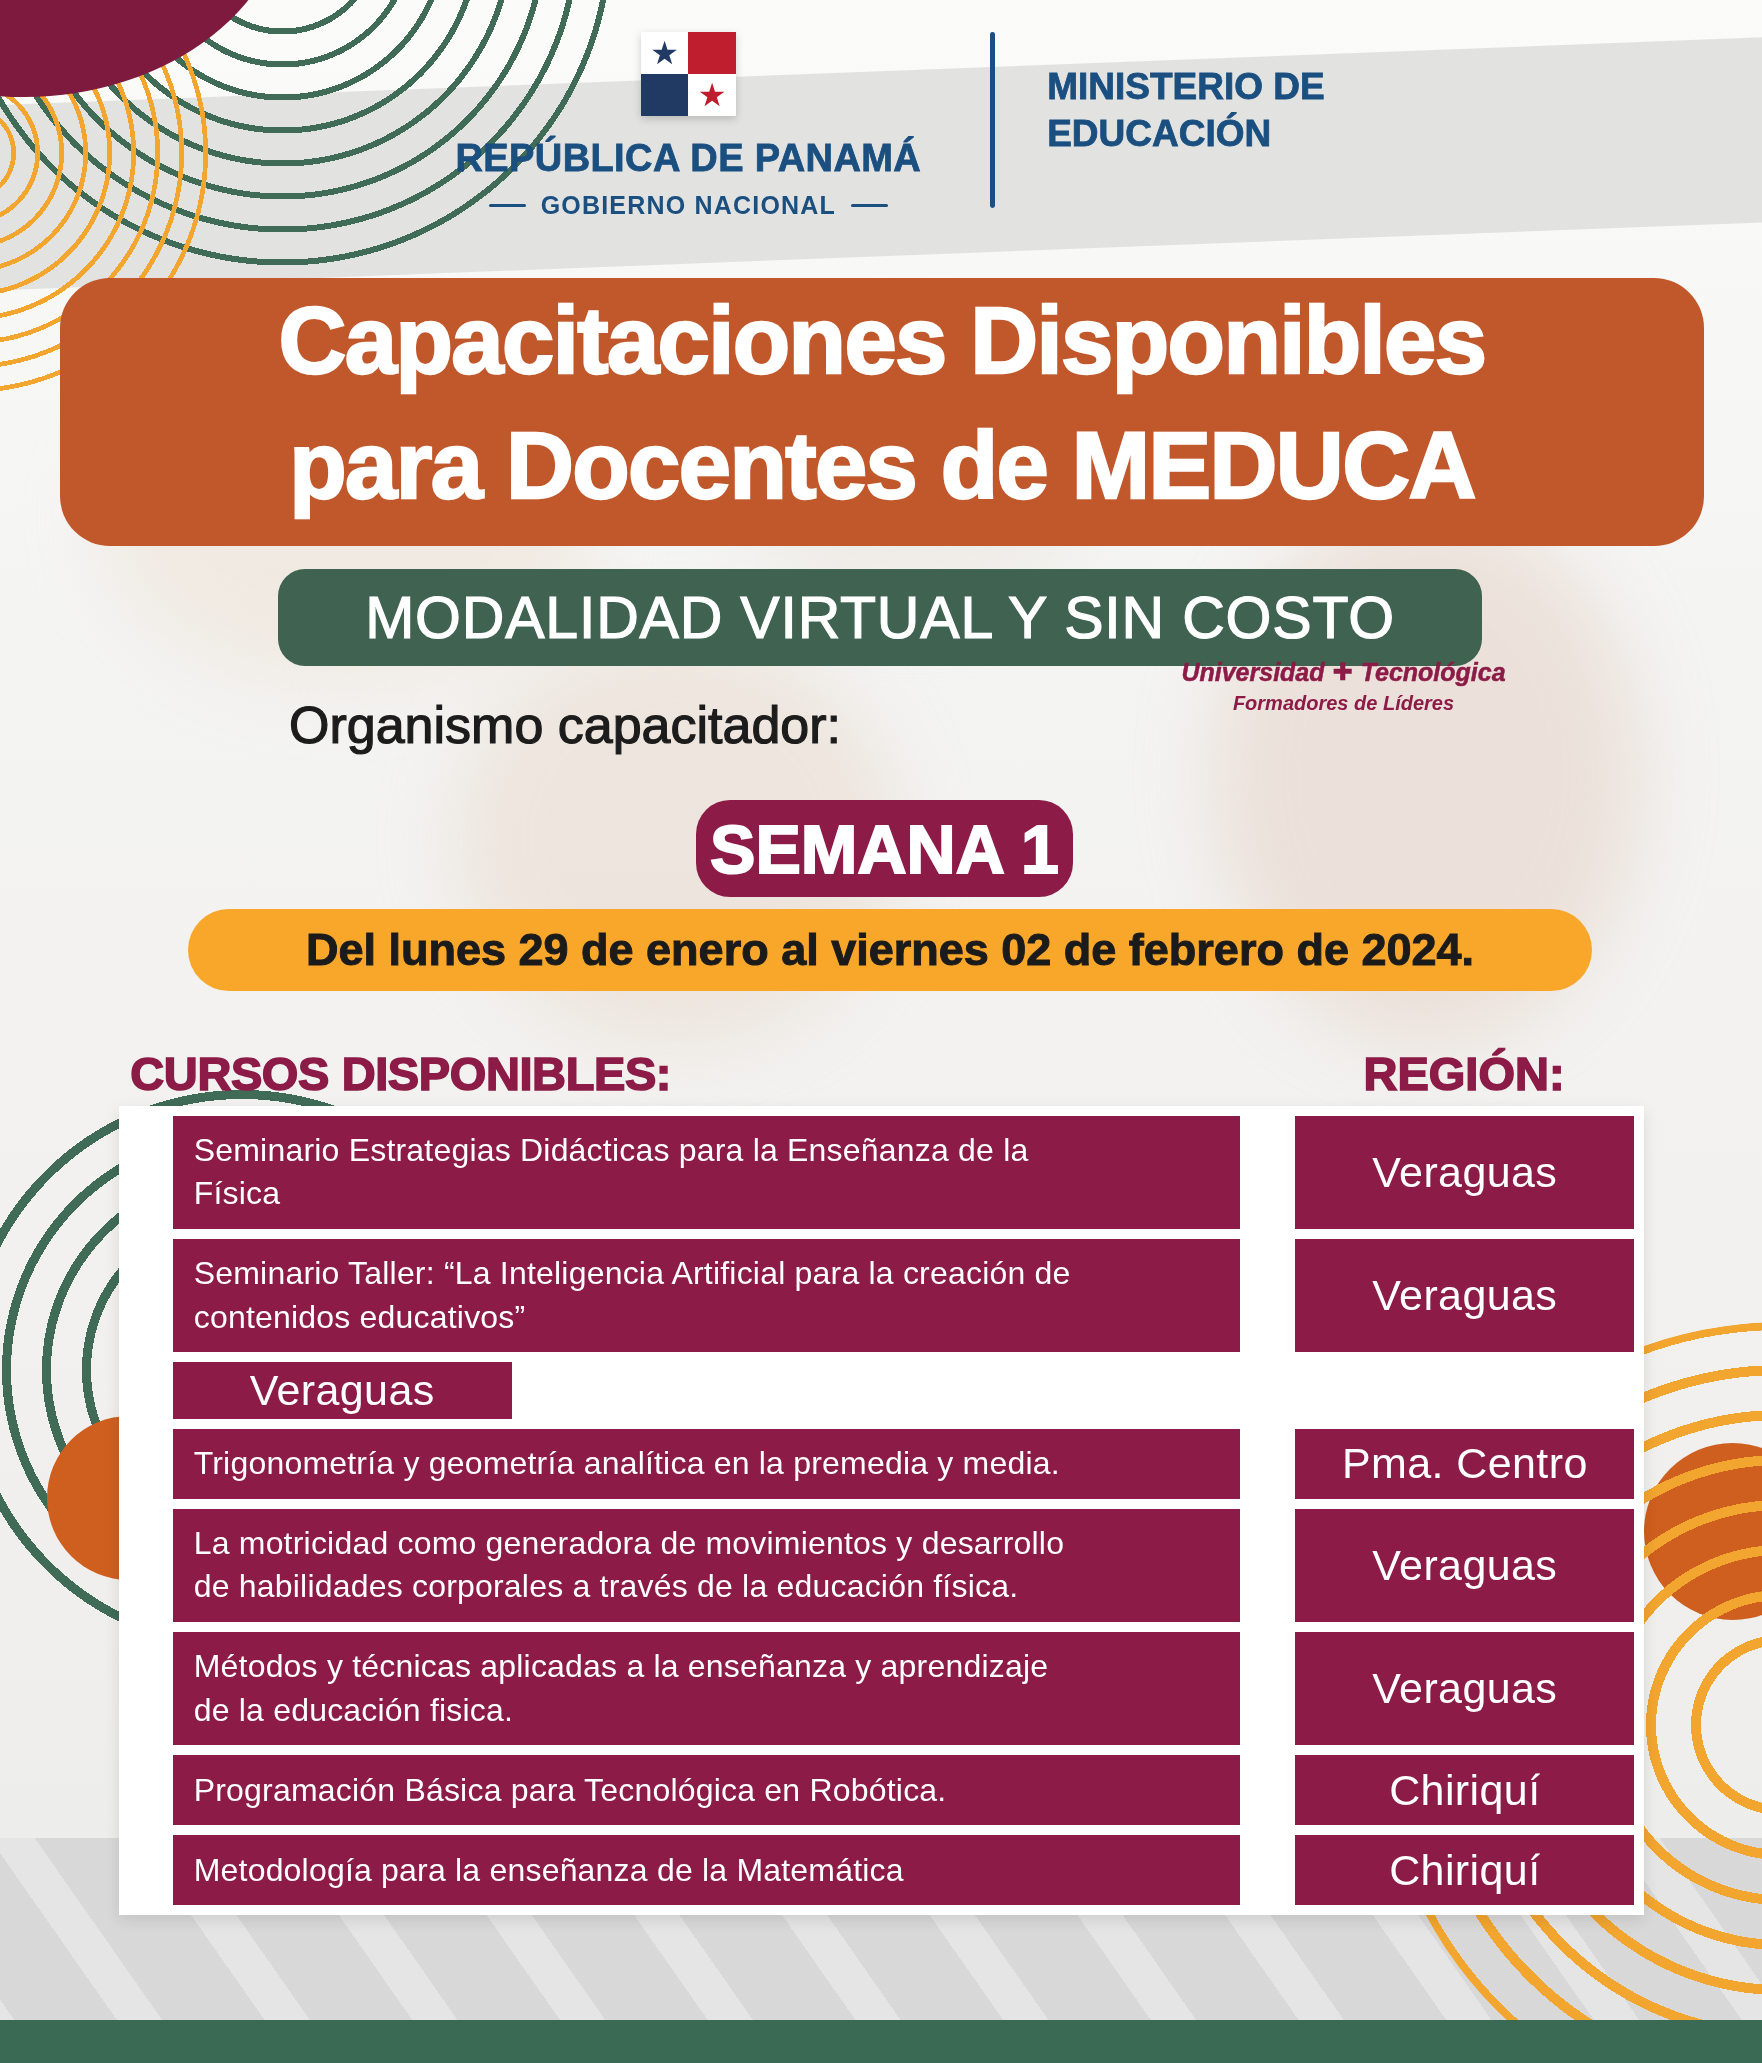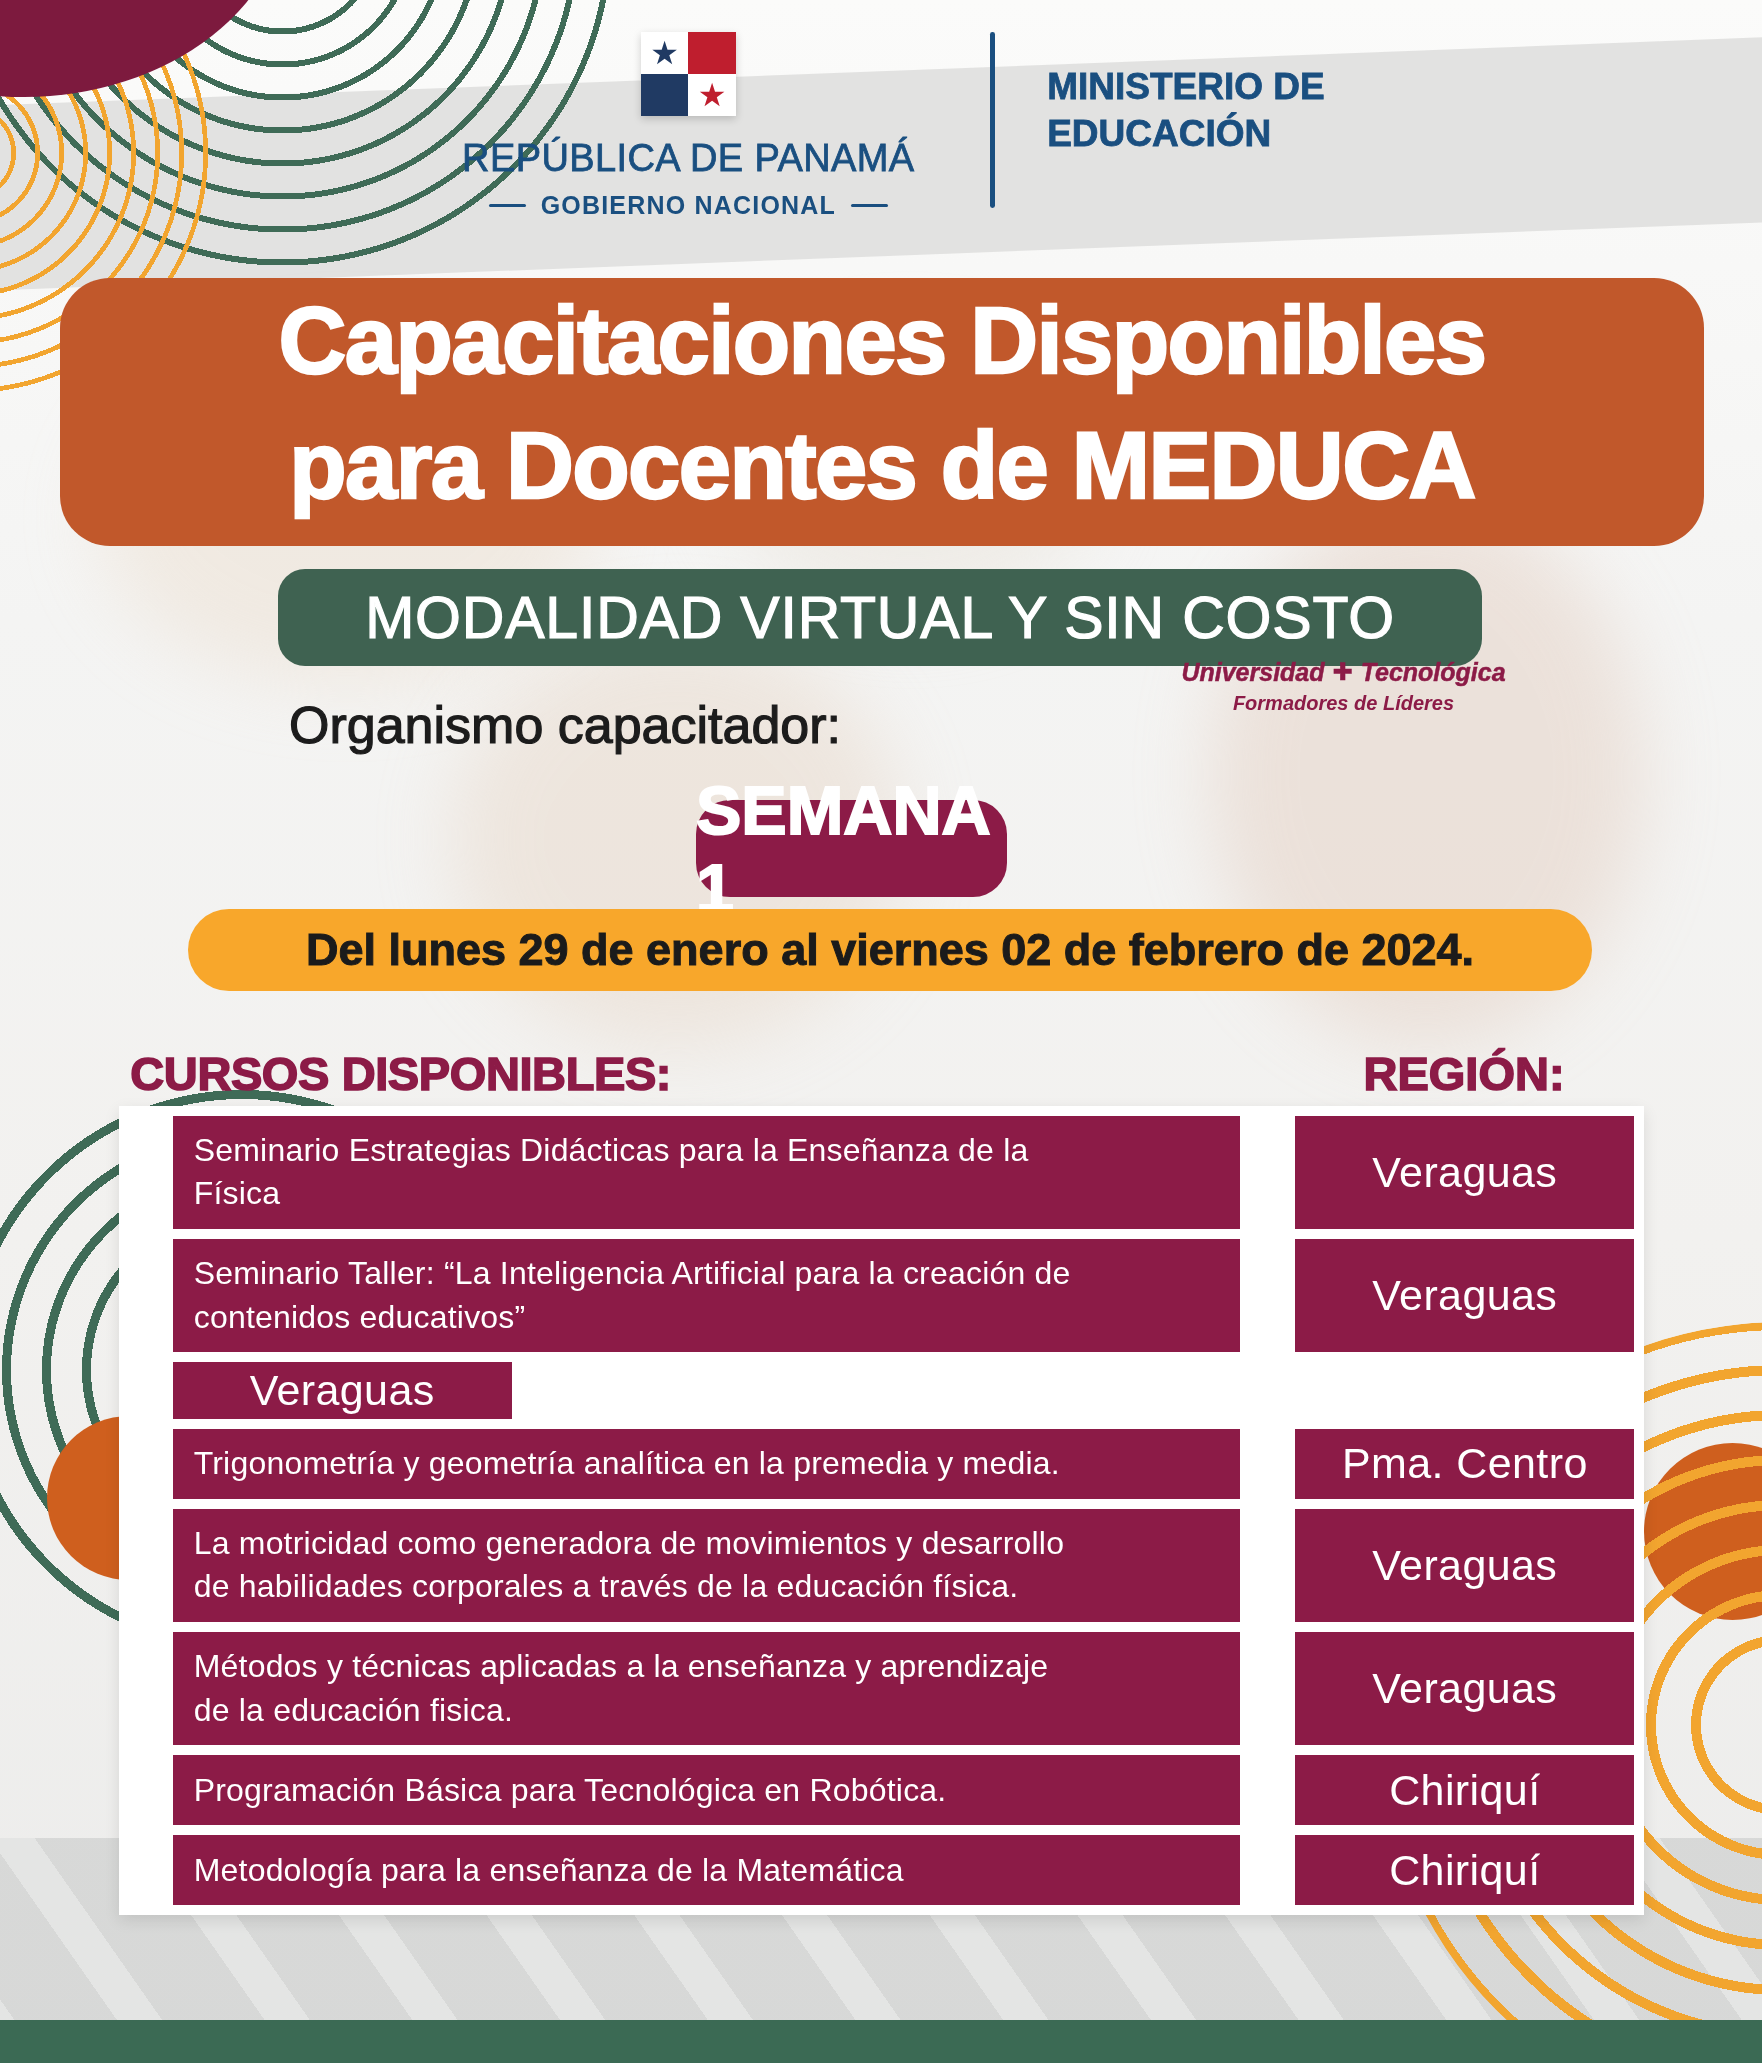--- a/index.html
+++ b/index.html
@@ -44,21 +44,21 @@
     -webkit-mask-image:radial-gradient(circle,transparent 0 48px,#000 48px);mask-image:radial-gradient(circle,transparent 0 48px,#000 48px);}
 
   
   .gov-header{position:absolute;left:0;top:32px;width:1763px;height:210px;display:flex;justify-content:center;align-items:flex-start;z-index:5;}
   .gov-left{width:500px;display:flex;flex-direction:column;align-items:center;}
   .flag{width:95px;height:84px;display:grid;grid-template-columns:1fr 1fr;grid-template-rows:1fr 1fr;box-shadow:0 3.2px 8px rgba(0,0,0,.18);}
   .flag .q1{background:#fff;display:flex;align-items:center;justify-content:center;color:#203a63;font-size:32px;}
   .flag .q2{background:#bf1e2e;}
   .flag .q3{background:#203a63;}
   .flag .q4{background:#fff;display:flex;align-items:center;justify-content:center;color:#bf1e2e;font-size:32px;}
-  .gov-title{margin-top:21px;color:var(--navy);font-size:38px;font-weight:400;letter-spacing:0.4px;-webkit-text-stroke:0.8px var(--navy);}
+  .gov-title{margin-top:21px;color:var(--navy);font-size:38px;font-weight:700;letter-spacing:0.4px;-webkit-text-stroke:0.8px var(--navy);}
   .gov-sub{margin-top:11.3px;color:var(--navy);font-size:25px;font-weight:600;letter-spacing:1.2px;display:flex;align-items:center;gap:14.5px;}
   .gov-sub .dash{display:inline-block;width:37px;height:3.2px;background:var(--navy);border-radius:1.6px;}
   .gov-divider{width:4.8px;height:176px;background:var(--navy);margin:0 52px;border-radius:2.4px;}
   .ministry{padding-top:31px;color:var(--navy);font-size:37px;font-weight:800;line-height:1.28;-webkit-text-stroke:0.8px var(--navy);}
 
   
   .title-banner{
     position:absolute;left:60px;top:278px;width:1644px;height:268px;border-radius:50px;
     background:var(--orange);display:flex;flex-direction:column;justify-content:flex-start;align-items:center;z-index:4;
   }
@@ -75,21 +75,21 @@
   .organizer-row{position:absolute;left:0;top:661px;width:1763px;height:137px;z-index:4;}
   .organizer-label{position:absolute;left:289px;top:34px;color:var(--ink);font-size:52px;font-weight:500;-webkit-text-stroke:1.2px var(--ink);}
   .oteima{position:absolute;left:1162px;top:-3.2px;width:363px;text-align:center;color:var(--maroon);}
   .oteima-top{font-size:25px;font-weight:700;font-style:italic;display:flex;align-items:center;justify-content:center;gap:8px;-webkit-text-stroke:0.5px var(--maroon);}
   .cross-icon{font-style:normal;font-size:24px;line-height:1;}
   .oteima-name{font-size:81px;font-weight:900;font-style:italic;letter-spacing:-3.2px;line-height:.95;-webkit-text-stroke:2.4px var(--maroon);margin-top:1.6px;}
   .oteima-tagline{font-size:20px;font-weight:600;font-style:italic;margin-top:4.8px;}
 
   
   .week-badge{
-    position:absolute;left:696px;top:800px;width:311px;height:97px;border-radius:34px;background:var(--maroon);
+    position:absolute;left:696px;top:800px;width:377px;height:97px;border-radius:34px;background:var(--maroon);
     display:flex;align-items:center;justify-content:center;z-index:4;
   }
   .week-badge span{color:#fff;font-size:68px;font-weight:900;letter-spacing:0;-webkit-text-stroke:2px #fff;}
 
   
   .date-banner{
     position:absolute;left:188px;top:909px;width:1404px;height:82px;border-radius:41px;background:var(--yellow);
     display:flex;align-items:center;justify-content:center;z-index:4;
   }
   .date-banner span{color:#1b1b1b;font-size:45px;font-weight:700;-webkit-text-stroke:1px #1b1b1b;}

